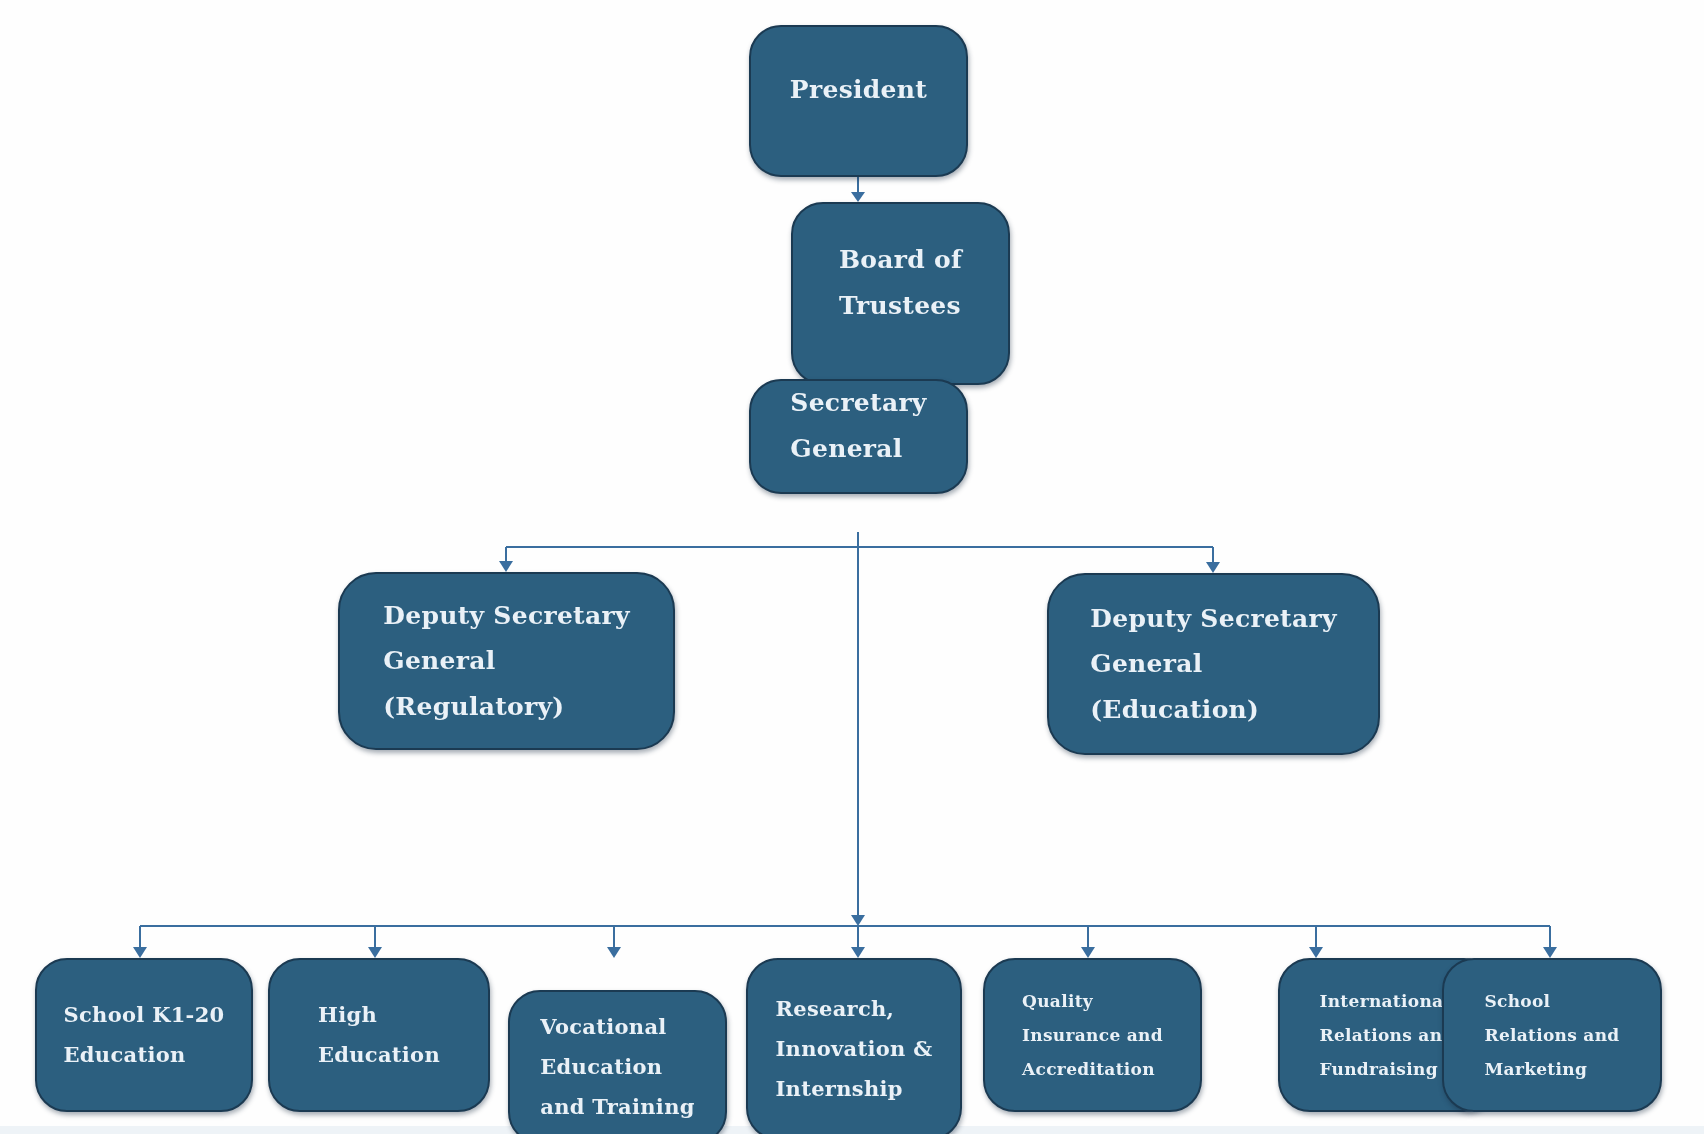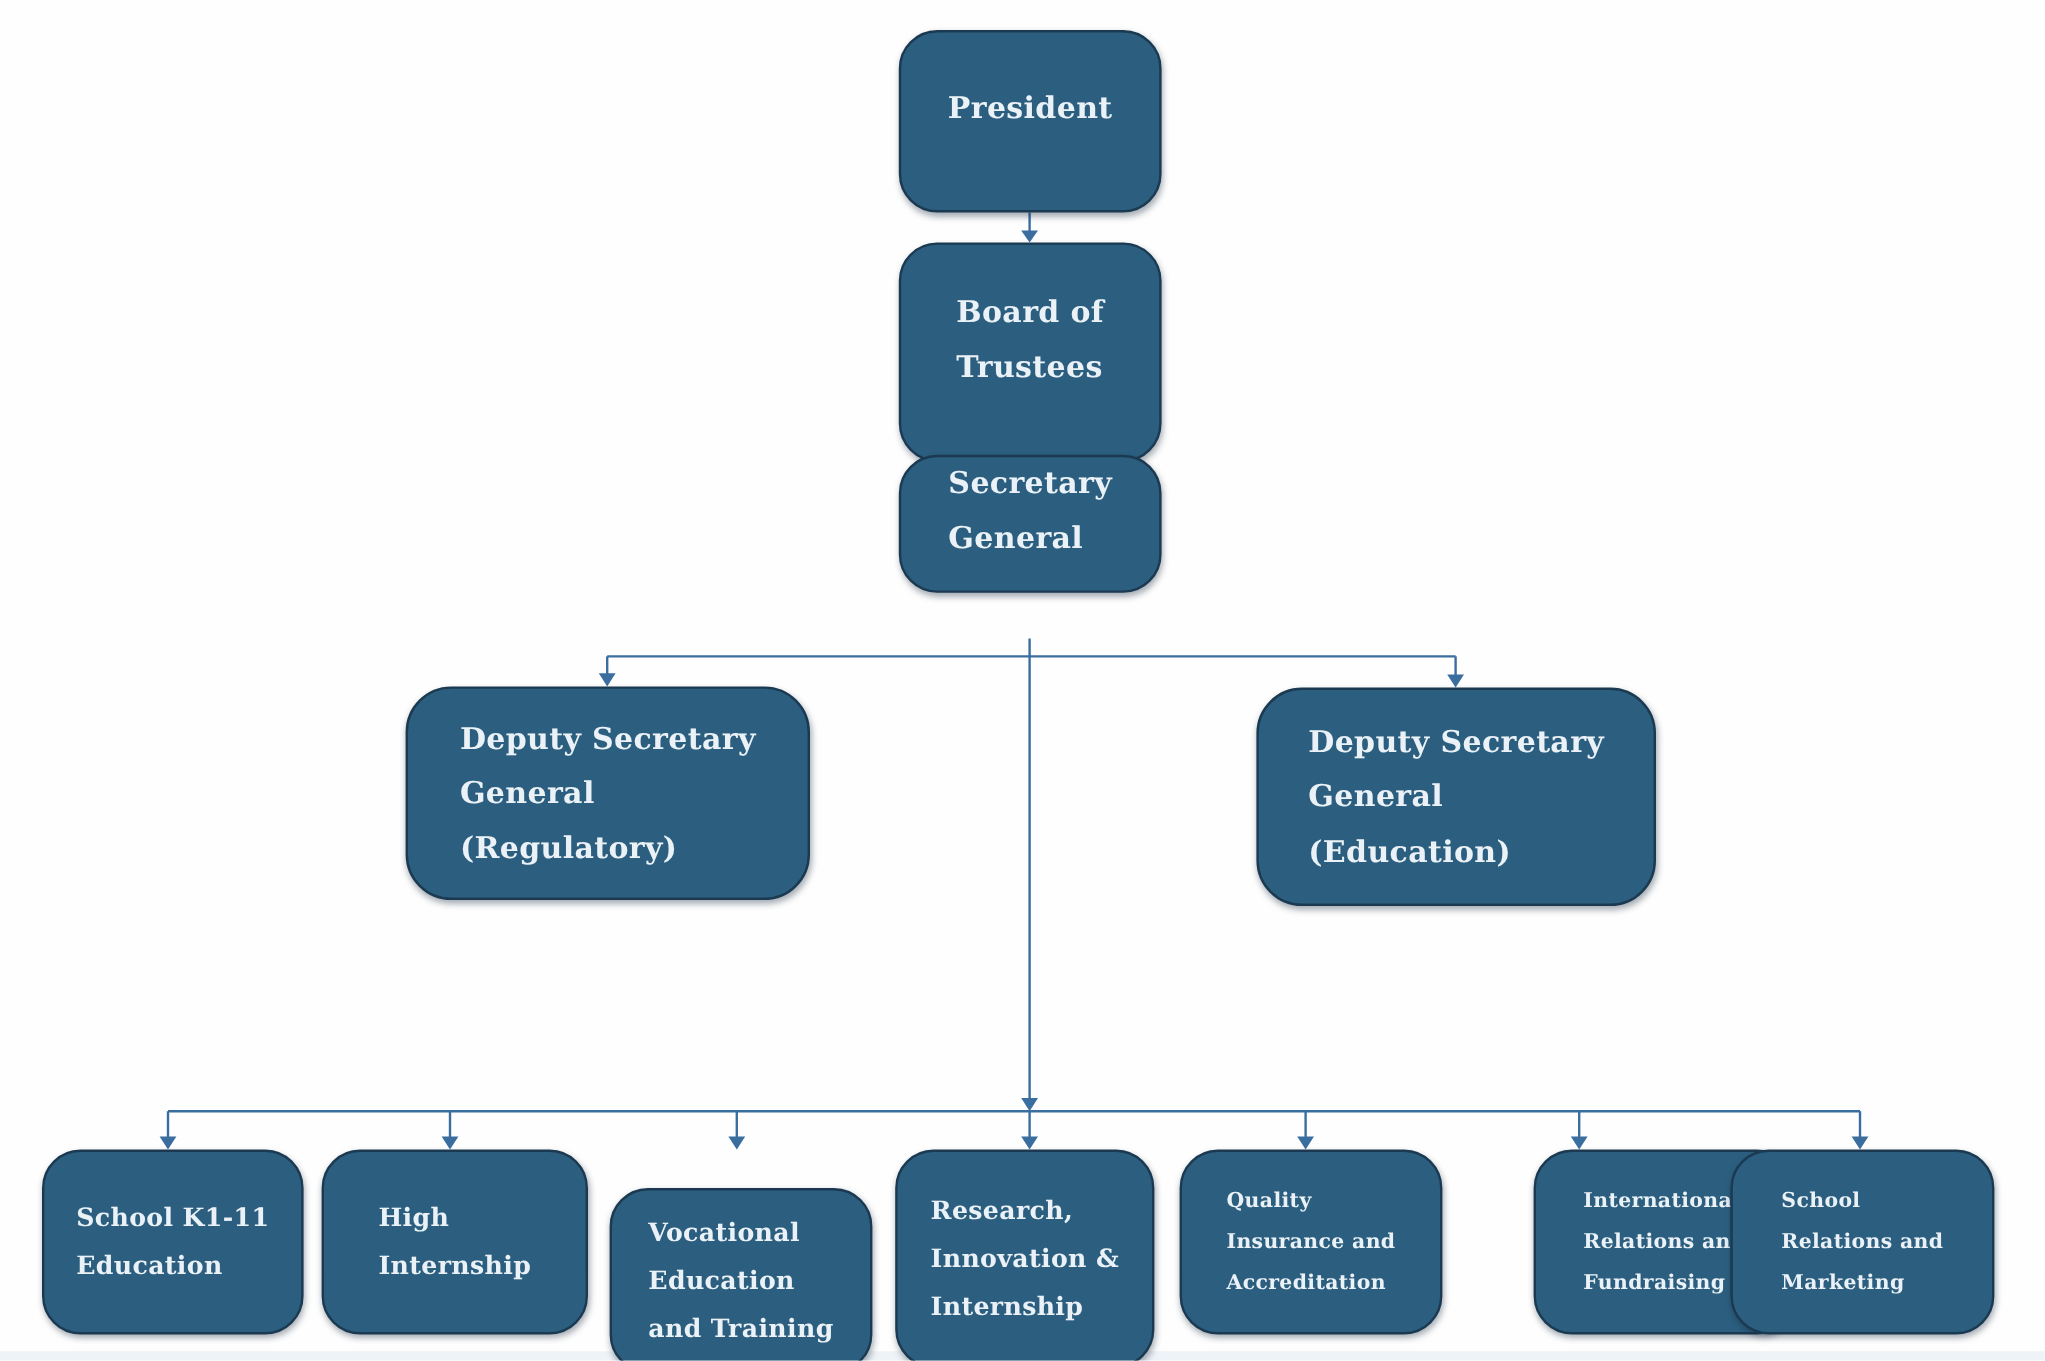--- a/index.html
+++ b/index.html
@@ -75,21 +75,21 @@
     <path d="M1316 926 L1316 948"></path>
     <polygon points="1309,947 1323,947 1316,958"></polygon>
     <path d="M1550 926 L1550 948"></path>
     <polygon points="1543,947 1557,947 1550,958"></polygon>
   </svg>
 
   <div class="node sz-lg col-box" style="left:749px;top:25px;width:219px;height:152px;">
     <span class="label">President</span>
   </div>
 
-  <div class="node sz-lg col-box" style="left:749px;top:202px;width:219px;height:183px;">
+  <div class="node sz-lg col-box" style="left:791px;top:202px;width:219px;height:183px;">
     <span class="label">Board of
 Trustees</span>
   </div>
 
   <div class="node sz-lg col-box" style="left:749px;top:379px;width:219px;height:115px;">
     <span class="label">Secretary
 General</span>
   </div>
 
   <div class="node sz-lg" style="left:338px;top:572px;width:337px;height:178px;border-radius:38px;">
@@ -98,27 +98,27 @@
 (Regulatory)</span>
   </div>
 
   <div class="node sz-lg" style="left:1047px;top:573px;width:333px;height:182px;border-radius:38px;">
     <span class="label">Deputy Secretary
 General
 (Education)</span>
   </div>
 
   <div class="node sz-md" style="left:35px;top:958px;width:218px;height:154px;">
-    <span class="label">School K1-11
+    <span class="label">School K1-20
 Education</span>
   </div>
 
   <div class="node sz-md" style="left:268px;top:958px;width:222px;height:154px;">
     <span class="label">High
-Internship</span>
+Education</span>
   </div>
 
   <div class="node sz-md" style="left:508px;top:958px;width:219px;height:154px;margin-top:32px;">
     <span class="label">Vocational
 Education
 and Training</span>
   </div>
 
   <div class="node sz-md" style="left:746px;top:958px;width:216px;height:182px;">
     <span class="label">Research,

